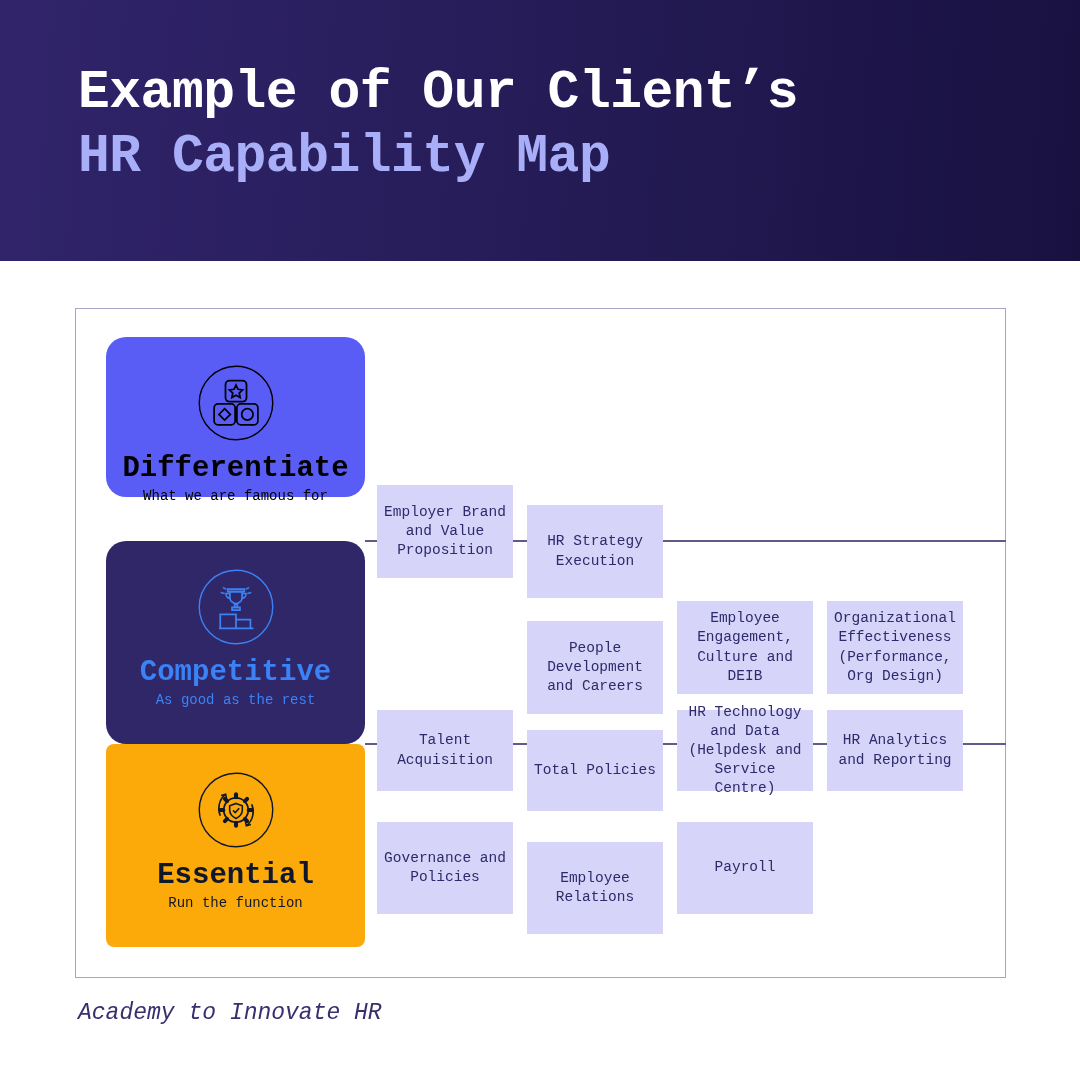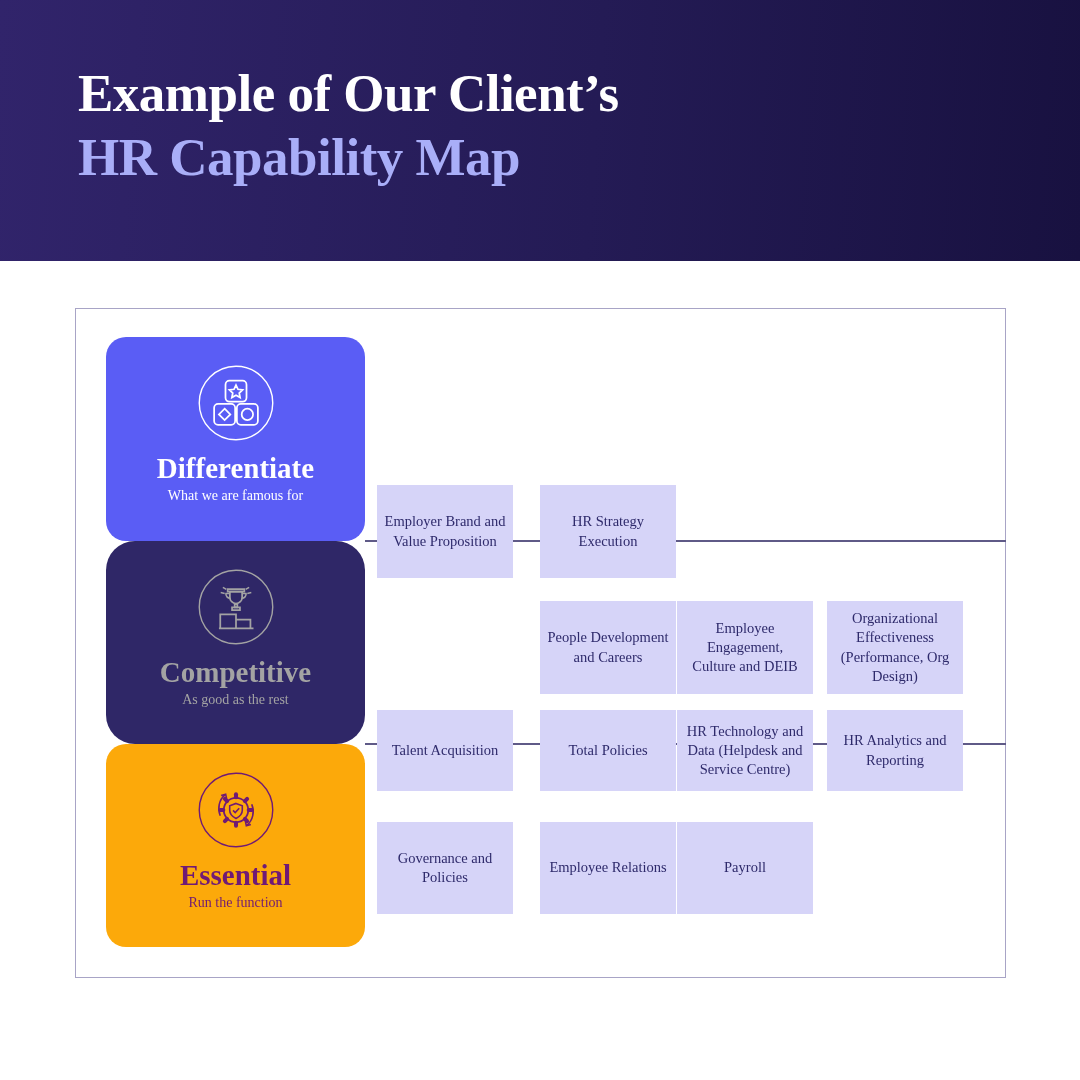--- a/index.html
+++ b/index.html
@@ -1,49 +1,49 @@
 <!DOCTYPE html>
 <html><head>
 <meta charset="utf-8">
 <style>
   html,body{margin:0;padding:0;background:#ffffff;}
   .canvas{position:relative;width:1080px;height:1080px;background:#ffffff;overflow:hidden;
-          font-family:Liberation Serif, serif;}
+          font-family:Liberation Mono, monospace;}
 
   
   .header{position:absolute;left:0;top:0;width:1080px;height:261px;
           background:linear-gradient(94deg,#31246b 0%,#241b55 55%,#181140 100%);}
   .title{position:absolute;left:78px;top:62px;font-size:53px;font-weight:bold;
          line-height:1.2;letter-spacing:-0.5px;color:#ffffff;white-space:nowrap;}
   .title .line2{color:#a9aef8;}
 
   
   .board{position:absolute;left:75px;top:308px;width:929px;height:668px;
          border:1px solid #a8a4c6;background:#ffffff;}
 
   .connector{position:absolute;left:365px;width:641px;height:0;
              border-top:2px solid #5f5a87;z-index:1;}
   .connector.top{top:540px;}
   .connector.bottom{top:743px;}
 
   
   .tier{position:absolute;left:106px;width:259px;border-radius:20px;z-index:3;
         display:flex;flex-direction:column;align-items:center;box-sizing:border-box;}
-  .tier-0{top:337px;height:204px;background:#5a5df5;color:#ffffff;}
-  .tier-1{top:541px;height:203px;background:#2f2767;color:#a3a3a3;border-radius:29px;}
-  .tier-2{top:744px;height:203px;background:#fca90a;color:#701a75;}
+  .tier-0{top:337px;height:160px;background:#5a5df5;color:#000000;}
+  .tier-1{top:541px;height:203px;background:#2f2767;color:#3b82f6;}
+  .tier-2{top:744px;height:203px;background:#fca90a;color:#0f172a;border-radius:8px;}
   .tier-icon{margin-top:24px;height:84px;}
   .tier-title{font-size:29px;font-weight:bold;margin-top:8px;line-height:1.1;}
   .tier-sub{font-size:14px;margin-top:3px;}
 
   
   .cap{position:absolute;width:136px;background:#d6d4f8;color:#2e2a6b;z-index:2;
        display:flex;align-items:center;justify-content:center;text-align:center;
        font-size:14.5px;line-height:1.32;padding:4px 7px;box-sizing:border-box;}
-  .col-1{left:377px;} .col-2{left:540px;} .col-3{left:677px;} .col-4{left:827px;}
+  .col-1{left:377px;} .col-2{left:527px;margin-top:20px;} .col-3{left:677px;} .col-4{left:827px;}
   .row-1{top:485px;height:93px;}
   .row-2{top:601px;height:93px;}
   .row-3{top:710px;height:81px;}
   .row-4{top:822px;height:92px;}
 
   
   .credit{position:absolute;left:78px;top:1000px;font-size:23px;font-style:italic;
           color:#3a2f6e;}
 
   svg{display:block;}
@@ -159,14 +159,15 @@
   <div class="cap row-4 col-1">
       <span>Governance and Policies</span>
     </div>
   <div class="cap row-4 col-2">
       <span>Employee Relations</span>
     </div>
   <div class="cap row-4 col-3">
       <span>Payroll</span>
     </div>
 
+  <div class="credit">Academy to Innovate HR</div>
 
 </div>
 
 </body></html>

